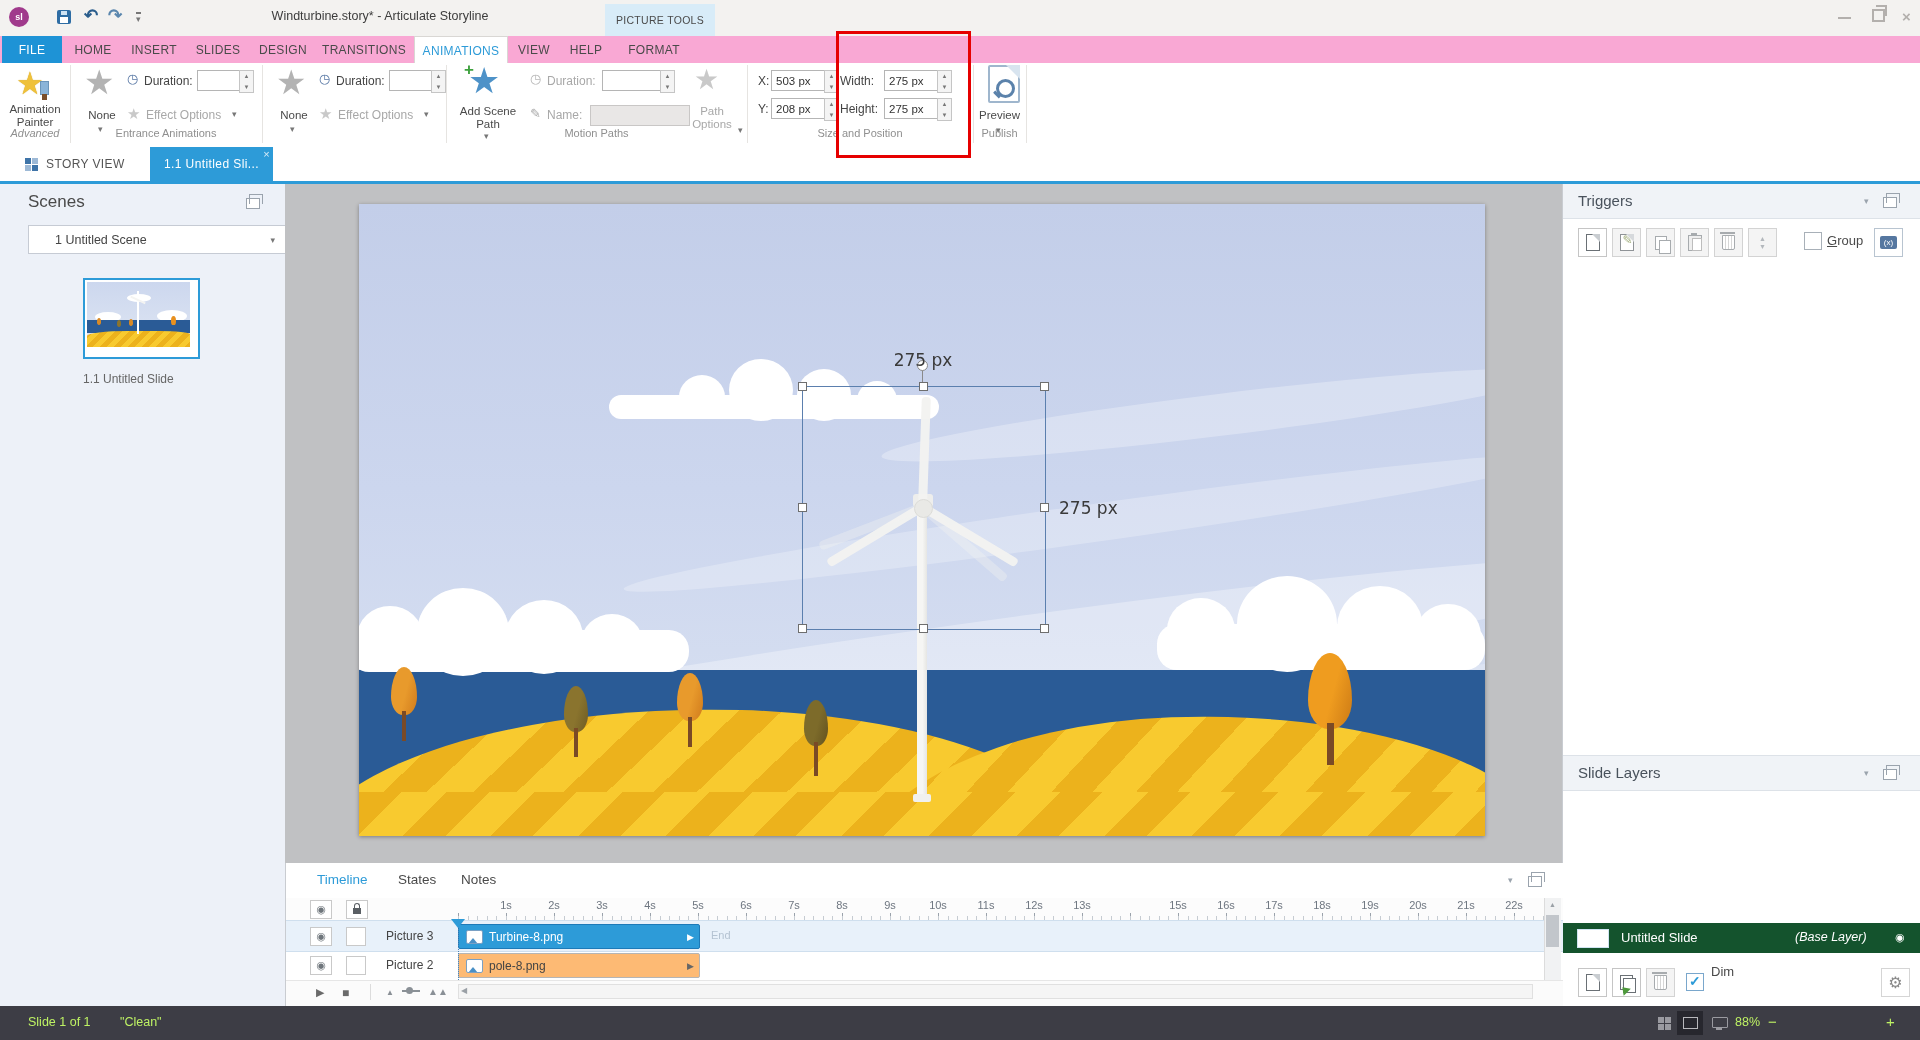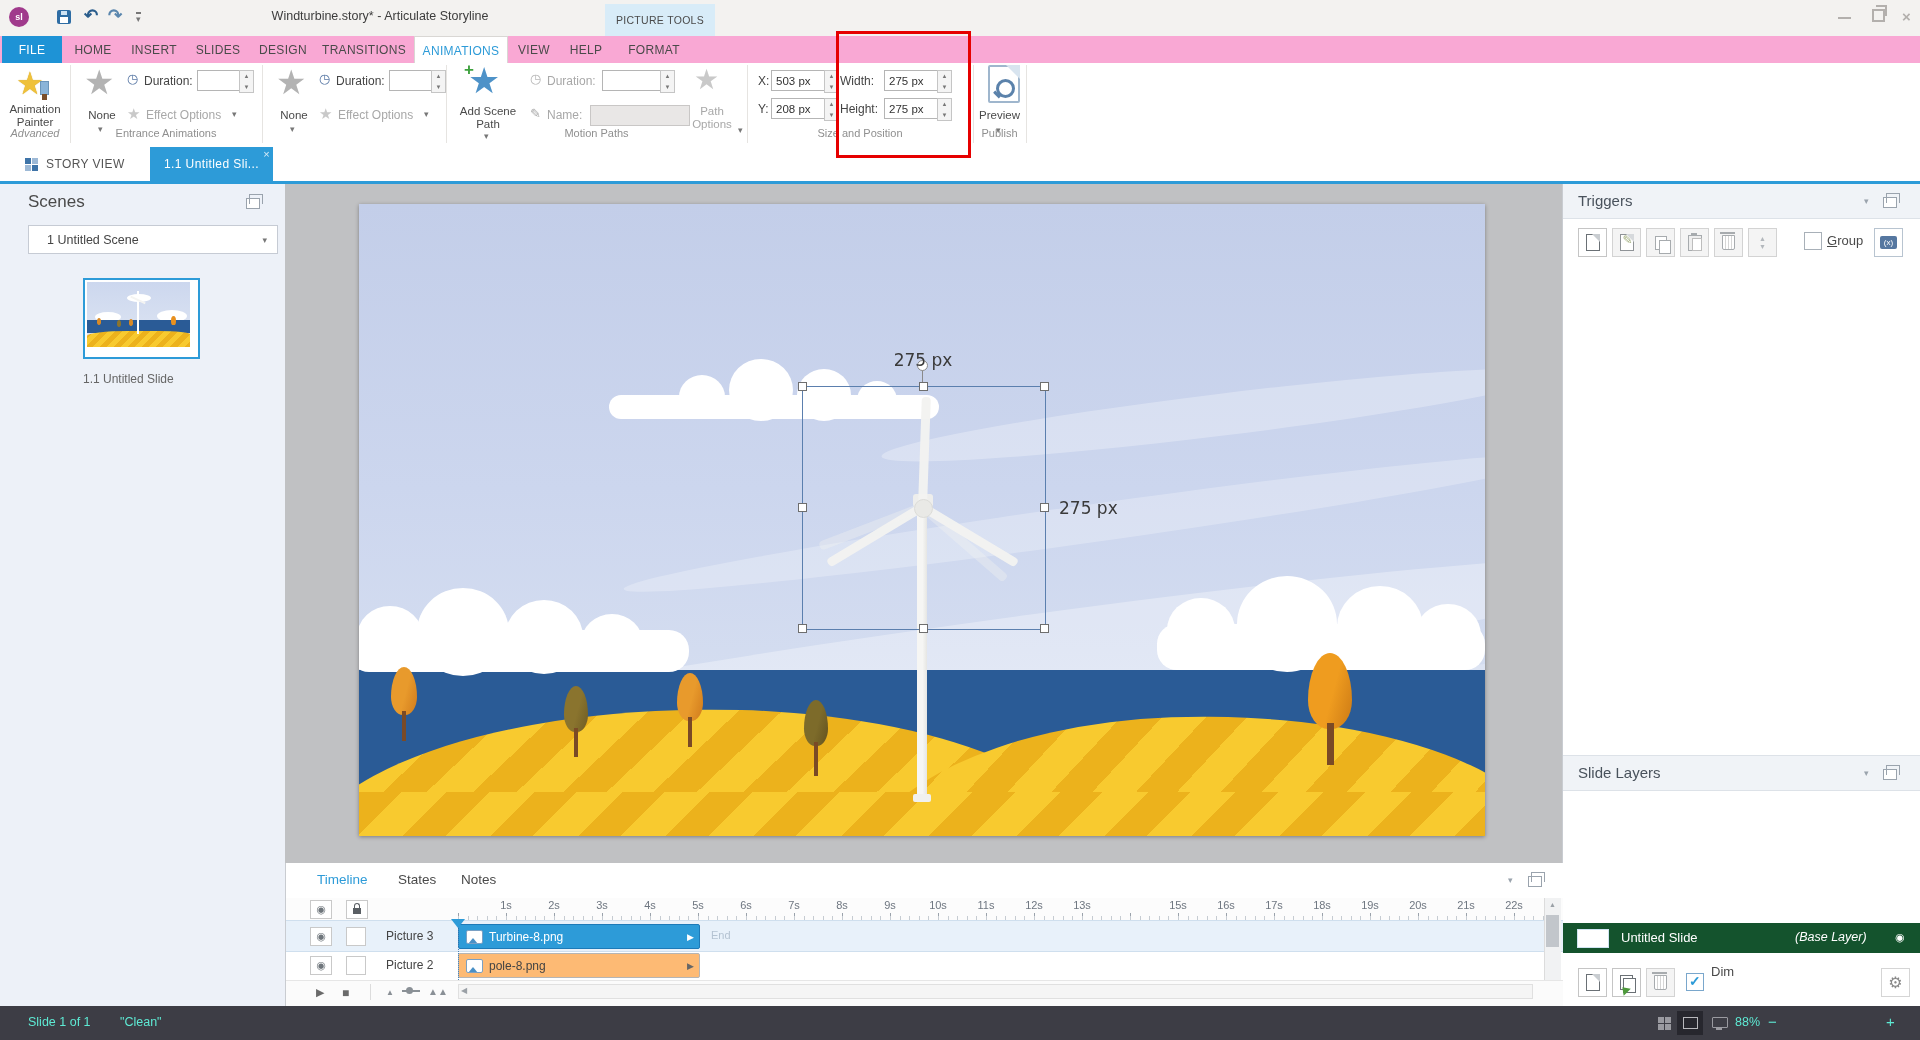--- a/index.html
+++ b/index.html
@@ -65,21 +65,21 @@
   .doctab.active{background:#2d9bd8;color:#fff;padding:0 14px;}
   .tab-close{position:absolute;right:3px;top:1px;font-size:11px;color:#d9ecf8;}
   .dev-ico{position:absolute;border:1.5px solid #8a939e;background:#fff;}
   .gear{color:#6f7a85;font-size:17px;}
 
   
   .left-panel{position:absolute;left:0;top:184px;width:285px;height:822px;background:#edf1f8;border-right:1px solid #d0d4da;}
   .panel-title{font-size:17px;color:#4a4a4a;}
   .float-ico{position:absolute;width:12px;height:9px;border:1.5px solid #9aa3ad;background:#fff;}
   .float-ico::before{content:"";position:absolute;left:2px;top:-5px;width:12px;height:9px;border:1.5px solid #9aa3ad;border-bottom:none;}
-  .scene-select{position:absolute;left:28px;top:41px;width:230px;height:27px;background:#fff;border:1px solid #c6cbd4;font-size:12.5px;color:#444;display:flex;align-items:center;padding-left:18px;}
+  .scene-select{position:absolute;left:28px;top:41px;width:230px;height:27px;background:#fff;border:1px solid #c6cbd4;font-size:12.5px;color:#444;display:flex;align-items:center;padding-left:26px;}
   .scene-select .caret{position:absolute;right:10px;}
   .thumb{position:absolute;left:83px;top:94px;width:109px;height:73px;border:2px solid #2d9bd8;background:#fff;padding:2px;}
   .thumb-inner{position:relative;width:103px;height:65px;background:linear-gradient(#ccd7ee,#dfe6f3);overflow:hidden;}
   .thumb-sea{position:absolute;left:0;top:38px;width:103px;height:13px;background:#2a5b96;}
   .thumb-field{position:absolute;left:0;top:49px;width:103px;height:16px;background:repeating-linear-gradient(135deg,#ecb21c 0 5px,#f8ca2f 5px 10px);border-radius:40% 30% 0 0/30% 20% 0 0;}
   .thumb-pole{position:absolute;left:50px;top:9px;width:2px;height:43px;background:#fff;}
   .thumb-blade{position:absolute;left:43px;top:17px;width:16px;height:2px;background:#f4f4f2;transform:rotate(25deg);}
   .thumb-cloud{position:absolute;background:#fff;border-radius:50%;}
   .thumb-tree{position:absolute;width:4px;height:7px;border-radius:50% 50% 40% 40%;}
 
@@ -138,21 +138,21 @@
   .bar-arrow{position:absolute;right:5px;font-size:9px;}
   .end-label{position:absolute;left:425px;top:8px;font-size:11px;color:#b4c3d2;}
   .playhead{position:absolute;left:165px;top:56px;width:0;height:0;border:7px solid transparent;border-top:9px solid #2d9bd8;z-index:5;}
   .ph-line{position:absolute;left:172px;top:57px;height:60px;border-left:1px dotted #4a86bb;z-index:4;}
   .tl-ctrl{position:absolute;left:0;top:117px;width:1277px;height:26px;background:#fbfbfb;border-top:1px solid #e6e6e6;font-size:11px;color:#5f6putted5;}
   .hscroll{position:absolute;left:172px;top:121px;width:1073px;height:13px;background:#f5f5f5;border:1px solid #e0e0e0;}
   .vscroll{position:absolute;left:1258px;top:35px;width:16px;height:82px;background:#f1f2f3;border-left:1px solid #dcdcdc;}
   .vthumb{position:absolute;left:1px;top:17px;width:13px;height:32px;background:#c2c6cb;}
 
   
-  .statusbar{position:absolute;left:0;top:1006px;width:1920px;height:34px;background:#3d3d45;color:#5eead4;font-size:12.5px;}
+  .statusbar{position:absolute;left:0;top:1006px;width:1920px;height:34px;background:#3d3d45;color:#bef264;font-size:12.5px;}
   .sb-grid{position:absolute;width:13px;height:13px;background:
     linear-gradient(#9a9aa0,#9a9aa0) 0 0/6px 6px no-repeat,
     linear-gradient(#9a9aa0,#9a9aa0) 7px 0/6px 6px no-repeat,
     linear-gradient(#9a9aa0,#9a9aa0) 0 7px/6px 6px no-repeat,
     linear-gradient(#9a9aa0,#9a9aa0) 7px 7px/6px 6px no-repeat;}
   .sb-btn{position:absolute;width:26px;height:24px;background:#27272e;display:flex;align-items:center;justify-content:center;}
   .sb-rect{width:13px;height:10px;border:1.5px solid #b8b8bc;}
 
   
   .slide{position:absolute;left:74px;top:20px;width:1126px;height:632px;background:linear-gradient(180deg,#c3cee9 0%,#ccd6ee 45%,#dbe3f2 100%);box-shadow:0 1px 4px rgba(0,0,0,.35);overflow:hidden;}

